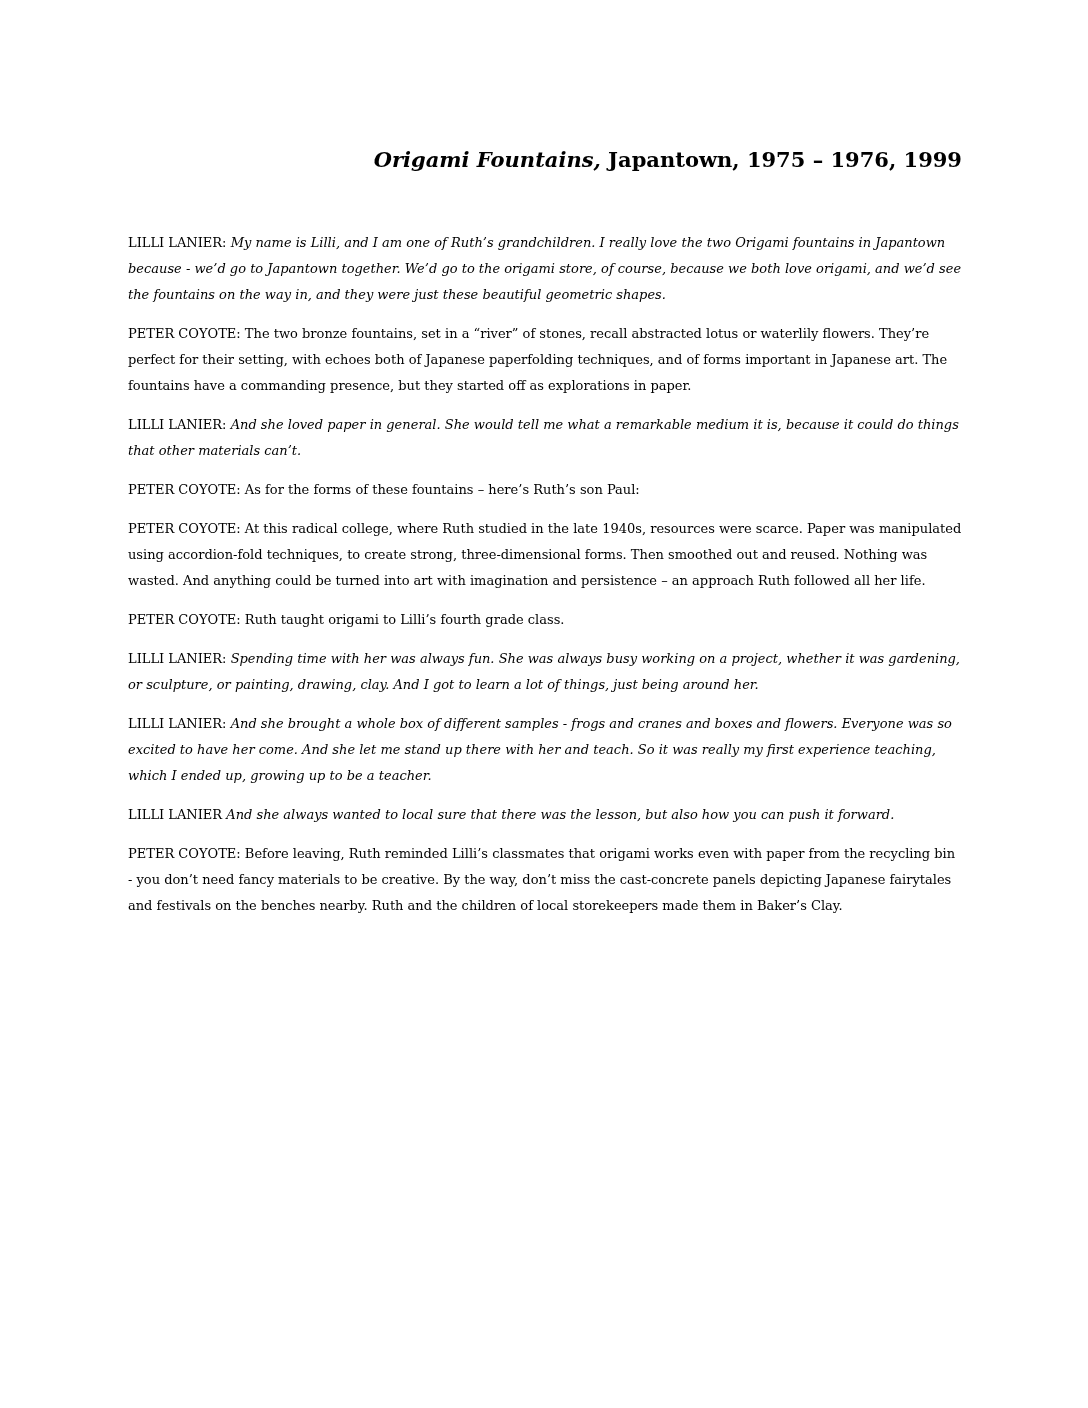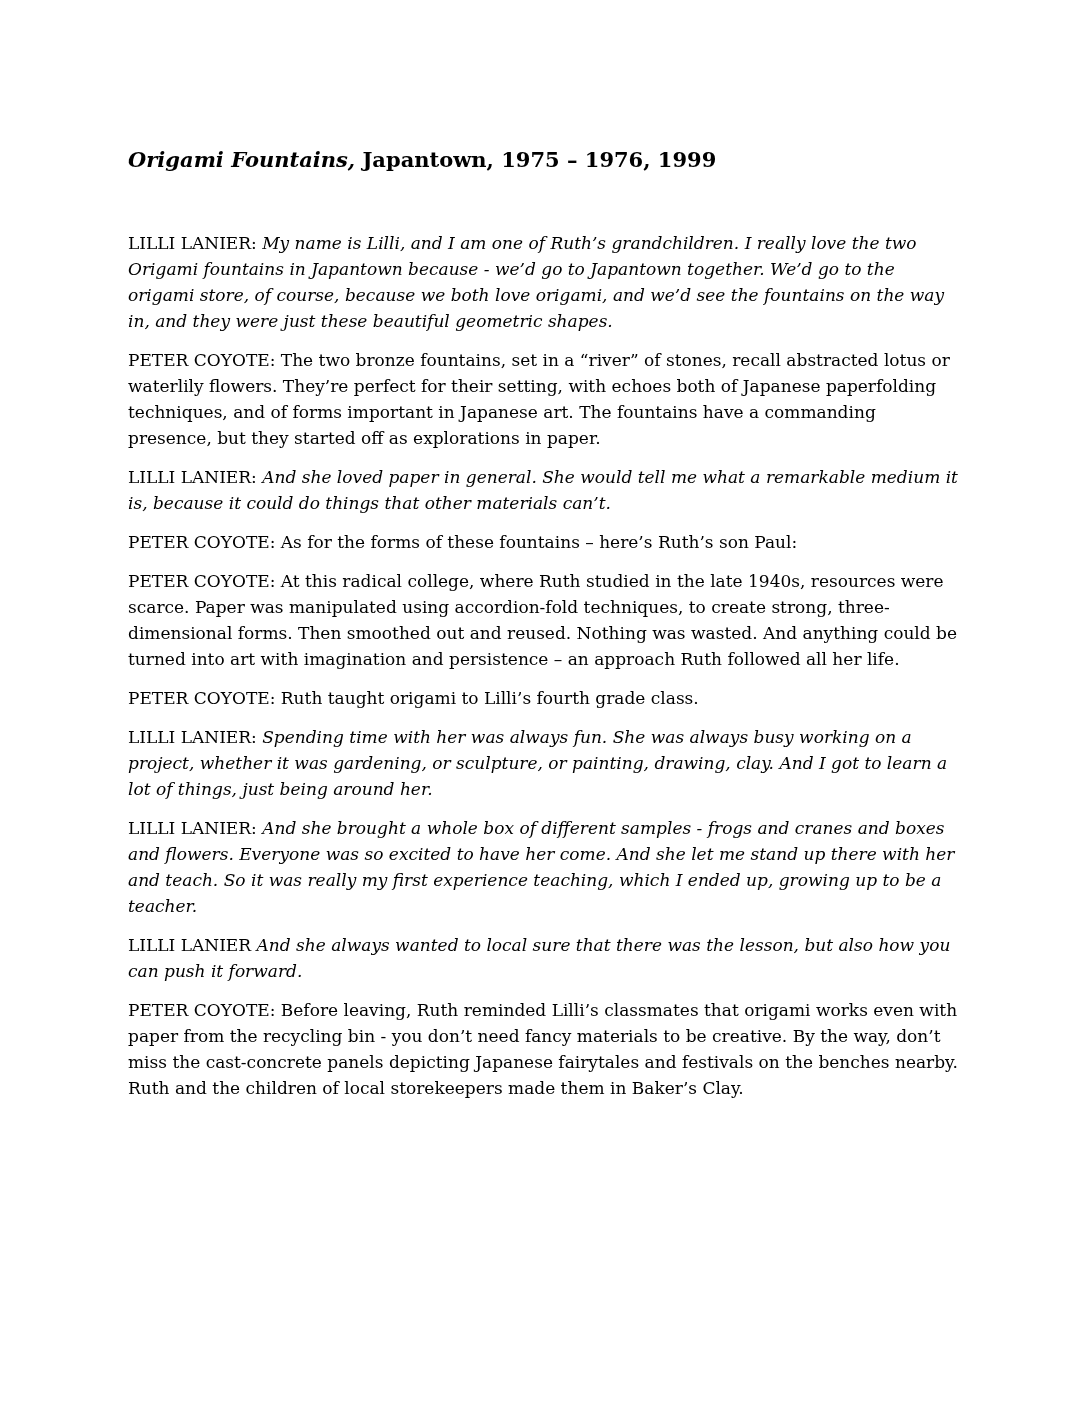--- a/index.html
+++ b/index.html
@@ -15,26 +15,27 @@
     background: #ffffff;
     color: #000000;
     padding: 146px 126px 60px 128px;
     font-family: "DejaVu Serif", "Liberation Serif", serif;
   }
   .title {
     font-size: 21px;
     font-weight: bold;
     line-height: 28px;
     margin: 0 0 56px 0;
+    text-align: right;
   }
   .title-work {
     font-style: italic;
   }
   .transcript p.para {
-    font-size: 17px;
+    font-size: 13px;
     line-height: 26px;
     margin: 0 0 13px 0;
     text-align: left;
   }
   .speaker {
     font-style: normal;
   }
   .quote.italic {
     font-style: italic;
   }

